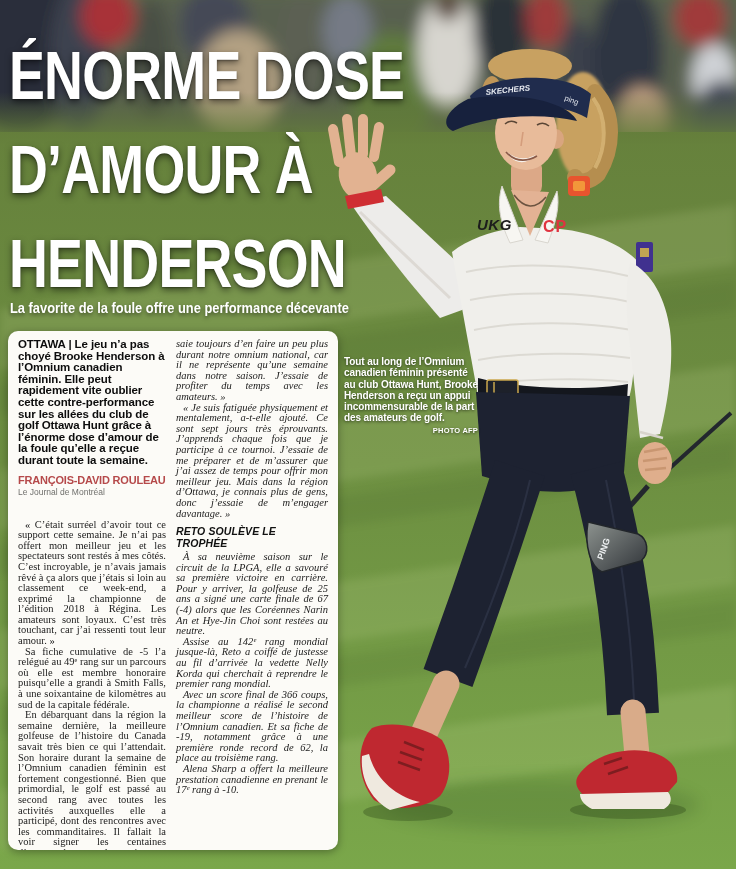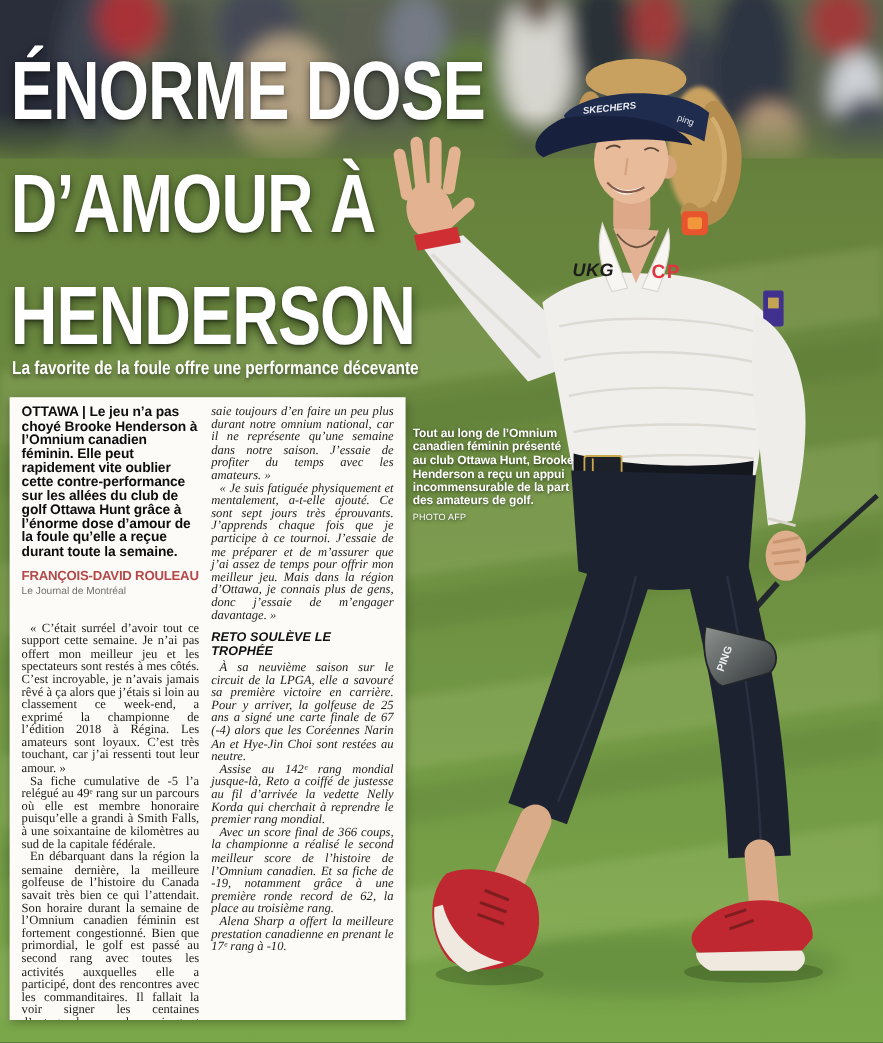--- a/index.html
+++ b/index.html
@@ -9,36 +9,36 @@
   .headline{position:absolute;left:9px;top:29px;color:#ffffff;font-weight:bold;
     font-size:69px;line-height:94px;letter-spacing:-1px;white-space:nowrap;
     text-shadow:0 3px 9px rgba(0,0,0,.5),0 1px 2px rgba(0,0,0,.35);}
   .headline .hl{transform:scaleX(0.78);transform-origin:left center;}
   .subhead{position:absolute;left:10px;top:299px;color:#fff;font-weight:bold;font-size:15.5px;
     white-space:nowrap;transform:scaleX(0.83);transform-origin:left center;
     text-shadow:0 2px 5px rgba(0,0,0,.55);}
   
   .panel{position:absolute;left:8px;top:331px;width:330px;height:519px;background:#fcfbf7;
     box-sizing:border-box;padding:8px 10px 6px 10px;overflow:hidden;
-    box-shadow:0 2px 8px rgba(0,0,0,.35);}
+    box-shadow:0 2px 8px rgba(0,0,0,.35);border-radius:10px;}
   .cols{display:flex;}
   .col1{width:148px;margin-right:10px;}
   .col2{width:152px;font-style:italic;}
   .lead{font-size:11.5px;line-height:11.6px;font-weight:bold;color:#0d0d0d;letter-spacing:-0.1px;}
   .byline{margin-top:7px;font-size:11px;font-weight:bold;color:#b5494a;letter-spacing:-0.2px;}
   .byorg{font-size:8.5px;color:#6f6f6c;margin-top:1px;margin-bottom:23px;}
   .body p{margin:0;font-family:"Liberation Serif","DejaVu Serif",serif;font-size:10.5px;line-height:10.6px;
     color:#1b1b1b;text-align:justify;text-indent:7px;}
   .body p.noindent{text-indent:0;}
   .sechead{font-size:10.5px;font-weight:bold;color:#111;margin:6px 0 3px 0;letter-spacing:0.1px;}
   
   .caption{position:absolute;left:344px;top:356px;width:134px;color:#ffffff;
     text-shadow:0 1px 3px rgba(0,0,0,.6);}
   .caption .cap-text{font-size:10px;line-height:11.3px;font-weight:bold;letter-spacing:-0.1px;}
-  .caption .cap-credit{font-size:7.5px;font-weight:normal;margin-top:2px;letter-spacing:0.2px;}
+  .caption .cap-credit{font-size:7.5px;font-weight:bold;margin-top:2px;letter-spacing:0.2px;text-align:right;}
 </style>
 </head>
 <body>
 
 <div class="page">
 
   <svg class="photo" viewBox="0 0 736 869" width="736" height="869">
     <defs>
       <linearGradient id="grassGrad" x1="0" y1="0" x2="0" y2="1">
         <stop offset="0" stop-color="#66813c"></stop>

